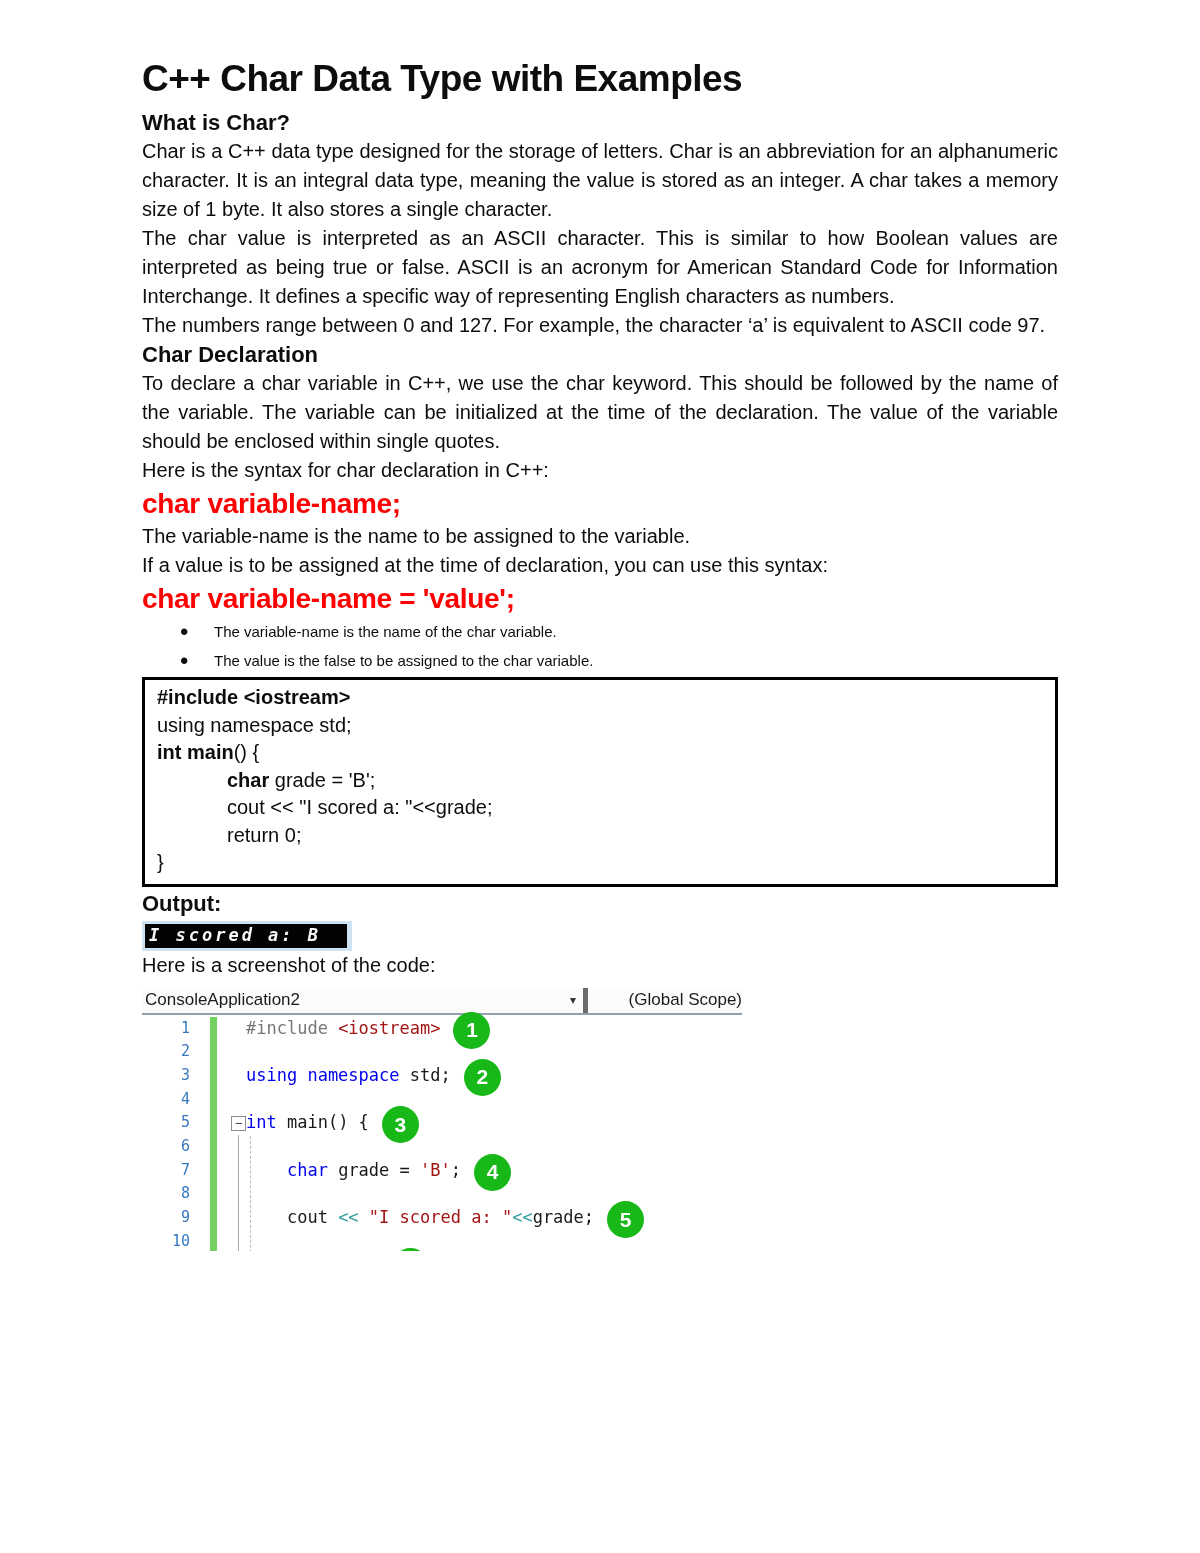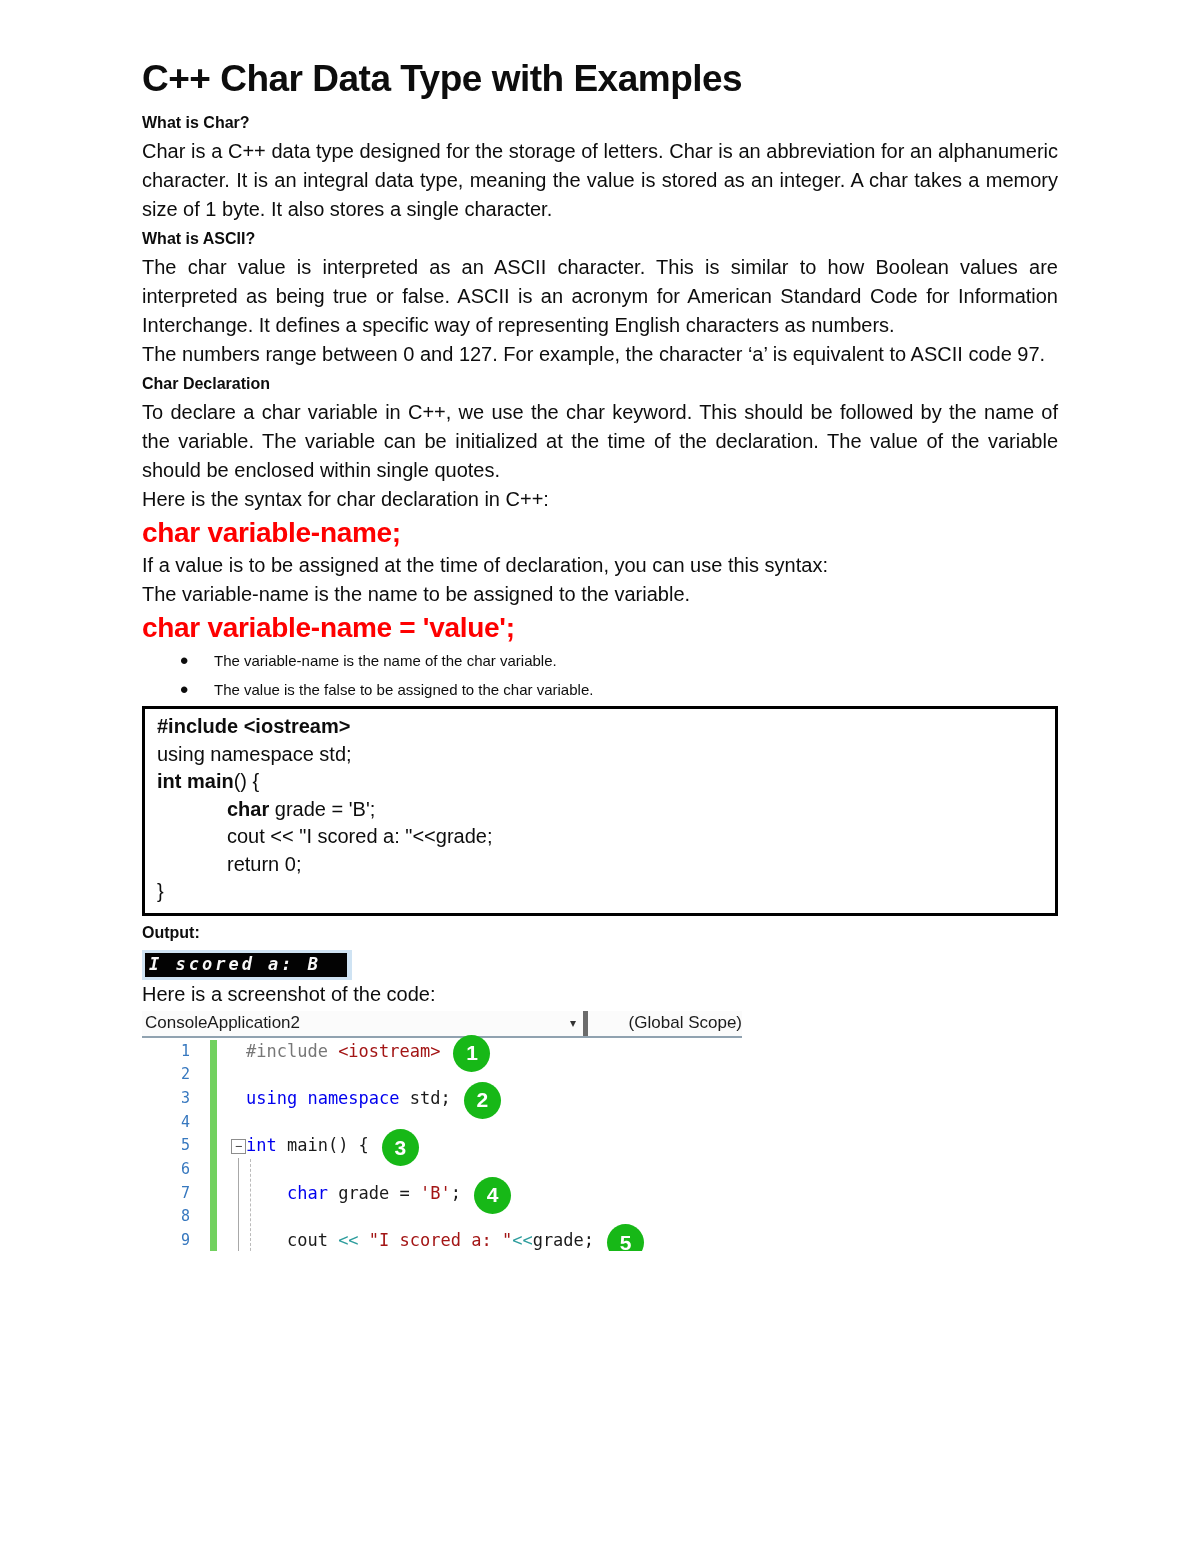--- a/index.html
+++ b/index.html
@@ -2,40 +2,40 @@
 <html><head>
 <meta charset="utf-8">
 <style>
   * { margin:0; padding:0; box-sizing:content-box; }
   body { background:#ffffff; }
   .page { position:relative; width:1200px; height:1251px; background:#fff;
           font-family:"Liberation Sans", sans-serif; color:#0d0d0d; overflow:hidden; }
   .content { position:absolute; left:142px; top:56px; width:916px; }
 
   .doc-title { font-size:37px; font-weight:bold; line-height:46px; letter-spacing:-0.5px; margin-bottom:6px; }
-  .h { font-size:16px; font-weight:bold; line-height:29px; }
+  .h { font-size:22px; font-weight:bold; line-height:29px; }
   .p { font-size:20px; line-height:29px; text-align:justify; }
   .pl { font-size:20px; line-height:29px; }
   .syntax-red { color:#fe0000; font-weight:bold; font-size:28px; line-height:37px; letter-spacing:-0.3px; }
 
   ul.bullets { list-style:none; }
   ul.bullets li { position:relative; padding-left:72px; font-size:15px; line-height:29px; }
   ul.bullets li::before { content:"\2022"; position:absolute; left:38px; top:0; font-size:24px; }
 
   .code-box { border:3px solid #000; padding:4px 12px 7px 12px; margin-top:2px; }
   .ex-line { font-size:20px; line-height:27.5px; white-space:pre; }
   .ex-line.indent { padding-left:70px; }
   .ex-line .b { font-weight:bold; }
 
   .console-wrap { display:inline-block; background:#cfe3f3; padding:3px 5px 3px 3px; margin-top:3px; }
   .console { background:#030303; color:#f8f8f8; font-family:"DejaVu Sans Mono", monospace;
              font-size:17px; font-weight:bold; letter-spacing:3px; padding:1px 26px 3px 4px;font-style:italic; }
 
   
-  .ide { margin-top:2px; }
+  .ide { margin-top:8px; }
   .ide-toolbar { width:600px; height:25px; display:flex; align-items:center;
                  background:#fbfbfb; border-bottom:2px solid #90a2b0; font-size:17px; color:#1b1b1b; }
   .project-select { width:441px; height:25px; display:flex; align-items:center; }
   .project-select .lbl { margin-left:3px; }
   .project-select .spacer { flex:1; }
   .chevron { font-size:12px; color:#333; margin-right:7px; }
   .tb-sep { width:5px; height:25px; background:#6b6b6b; }
   .scope-select { flex:1; text-align:right; }
 
   .ide-code { position:relative; margin-top:2px; }
@@ -66,31 +66,30 @@
 <body>
 
 <div class="page">
   <div class="content">
 
     <div class="doc-title">C++ Char Data Type with Examples</div>
 
     <div class="h">What is Char?</div>
     <div class="p">Char is a C++ data type designed for the storage of letters. Char is an abbreviation for an alphanumeric character. It is an integral data type, meaning the value is stored as an integer. A char takes a memory size of 1 byte. It also stores a single character.</div>
 
-    <div class="h">What is ASCII?</div>
     <div class="p">The char value is interpreted as an ASCII character. This is similar to how Boolean values are interpreted as being true or false. ASCII is an acronym for American Standard Code for Information Interchange. It defines a specific way of representing English characters as numbers.</div>
     <div class="p">The numbers range between 0 and 127. For example, the character ‘a’ is equivalent to ASCII code 97.</div>
 
     <div class="h">Char Declaration</div>
     <div class="p">To declare a char variable in C++, we use the char keyword. This should be followed by the name of the variable. The variable can be initialized at the time of the declaration. The value of the variable should be enclosed within single quotes.</div>
 
     <div class="pl">Here is the syntax for char declaration in C++:</div>
     <div class="syntax-red">char variable-name;</div>
+    <div class="pl">The variable-name is the name to be assigned to the variable.</div>
     <div class="pl">If a value is to be assigned at the time of declaration, you can use this syntax:</div>
-    <div class="pl">The variable-name is the name to be assigned to the variable.</div>
     <div class="syntax-red">char variable-name = 'value';</div>
 
     <ul class="bullets" id="bullets">
         <li>The variable-name is the name of the char variable.</li>
         <li>The value is the false to be assigned to the char variable.</li>
       </ul>
 
     <div class="code-box" id="example-code">
         <div class="ex-line"><span class="b">#include &lt;iostream&gt;</span></div>
         <div class="ex-line"><span>using namespace std;</span></div>

